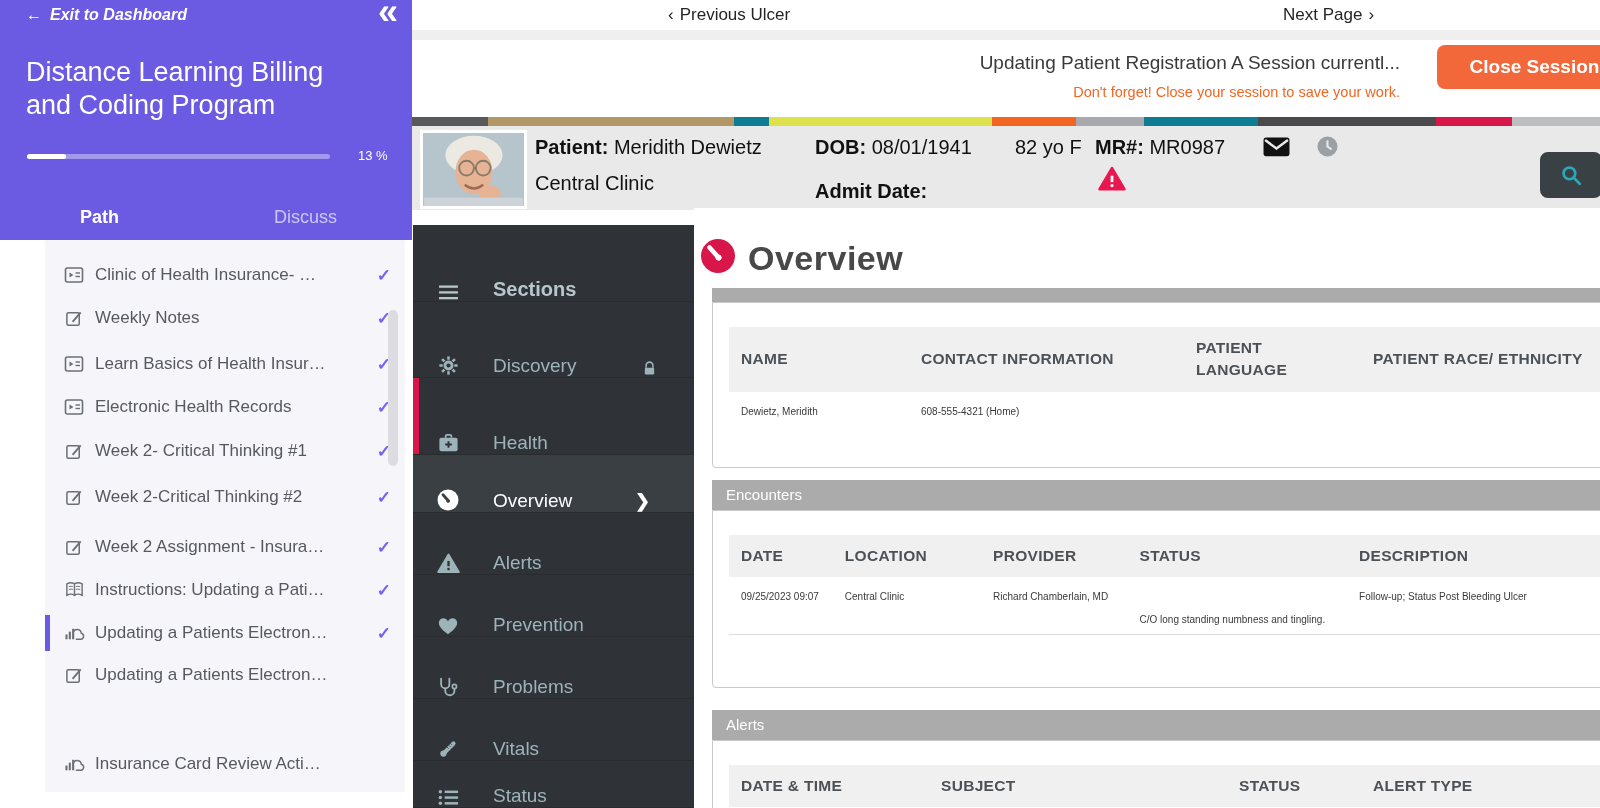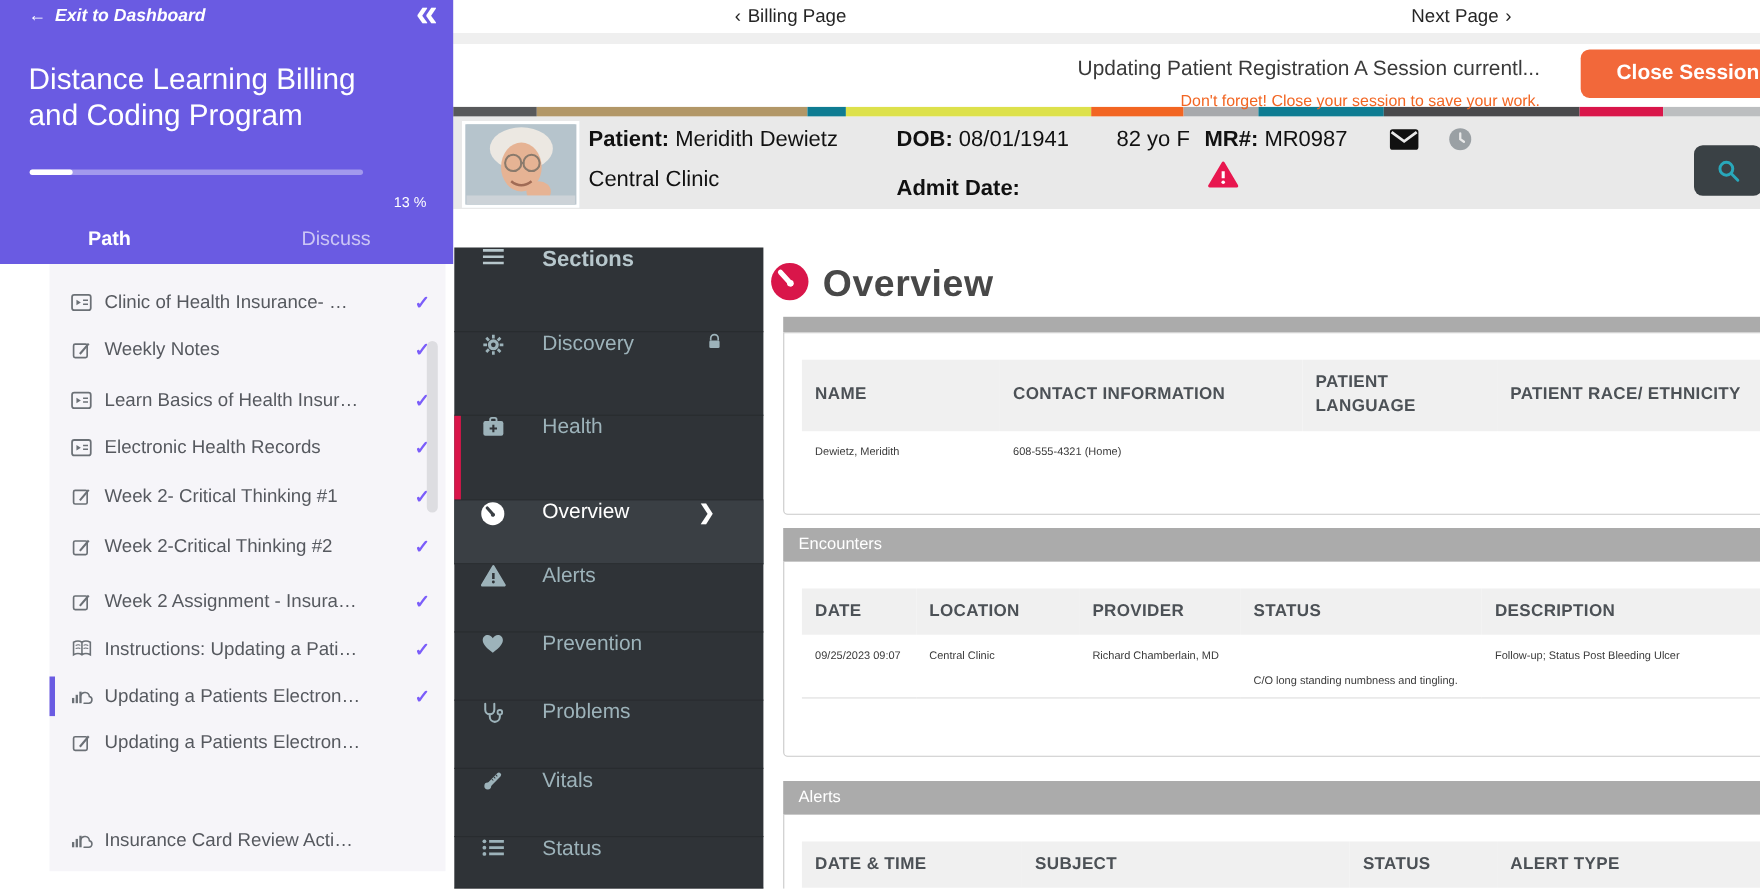--- a/index.html
+++ b/index.html
@@ -6,21 +6,21 @@
   *{box-sizing:border-box;font-family:"Liberation Sans",sans-serif;}
   .stage{position:relative;width:1600px;height:808px;overflow:hidden;background:#fff;}
 
   
   .course-header{position:absolute;left:0;top:0;width:412px;height:240px;background:#6a5be2;z-index:6;color:#fff;}
   .exit-link{position:absolute;left:26px;top:6px;font-size:16px;font-style:italic;font-weight:600;display:flex;gap:8px;align-items:center;cursor:pointer;}
   .collapse-btn{position:absolute;right:14px;top:-6px;font-size:36px;font-weight:bold;cursor:pointer;line-height:36px;}
   .course-title{position:absolute;left:26px;top:56px;width:340px;font-size:27px;line-height:1.22;font-weight:500;}
   .progress-track{position:absolute;left:27px;top:154px;width:303px;height:5px;background:rgba(255,255,255,.38);border-radius:3px;}
   .progress-fill{height:5px;background:#fff;border-radius:3px;}
-  .progress-label{position:absolute;left:358px;top:148px;font-size:13px;margin-top:28px;}
+  .progress-label{position:absolute;left:358px;top:148px;font-size:13px;}
   .tab{position:absolute;top:207px;font-size:18px;cursor:pointer;}
   .tab-path{left:80px;font-weight:bold;color:#fff;}
   .tab-discuss{left:274px;color:rgba(255,255,255,.65);}
 
   
   .course-list-region{position:absolute;left:0;top:240px;width:412px;height:568px;background:#fff;z-index:5;}
   .list-card{position:absolute;left:45px;top:0;width:360px;height:552px;background:#f6f5f9;}
   .notch{position:absolute;left:130px;top:-8px;width:0;height:0;border-left:9px solid transparent;border-right:9px solid transparent;border-bottom:8px solid #f6f5f9;}
   .li{position:absolute;left:0;width:100%;height:42px;display:flex;align-items:center;cursor:pointer;}
   .li .licon{margin-left:18px;display:flex;width:22px;justify-content:center;}
@@ -29,21 +29,21 @@
   .active-bar{position:absolute;left:0;top:375px;width:5px;height:36px;background:#6a5be2;}
   .list-scrollbar{position:absolute;right:7px;top:70px;width:10px;height:156px;background:#dddde1;border-radius:6px;}
 
   
   .top-area{position:absolute;left:412px;top:0;width:1188px;height:208px;}
   .page-nav{position:relative;height:30px;background:#fff;}
   .pn-link{position:absolute;top:5px;font-size:17px;color:#252525;font-weight:500;display:flex;gap:6px;cursor:pointer;}
   .pn-prev{left:256px;}
   .pn-next{left:871px;}
   .divider-band{height:10px;background:#efefef;}
-  .session-bar{position:relative;height:57px;background:#fff;}
+  .session-bar{position:relative;height:77px;background:#fff;}
   .session-msg{position:absolute;right:200px;top:12px;font-size:19px;color:#3a3a3a;font-weight:500;}
   .session-warn{position:absolute;right:200px;top:44px;font-size:14.5px;color:#f26522;font-weight:500;}
   .close-btn{position:absolute;left:1025px;top:5px;width:195px;height:44px;background:#f2683a;color:#fff;border:none;border-radius:8px;font-size:19px;font-weight:bold;cursor:pointer;}
   .stripe{display:flex;height:9px;}
   .stripe span{height:9px;display:block;}
 
   
   .patient-bar{position:relative;height:84px;background:#e9e9e9;color:#111;}
   .photo{position:absolute;left:8px;top:4px;width:107px;height:79px;border:3px solid #fff;background:#b6c4cc;}
   .pb{position:absolute;font-size:20px;white-space:nowrap;}
@@ -55,21 +55,21 @@
   .pb-age{left:603px;top:10px;}
   .pb-mr{left:683px;top:10px;}
   .pb-env{position:absolute;left:851px;top:11px;}
   .pb-clock{position:absolute;left:905px;top:10px;}
   .pb-warn{position:absolute;left:686px;top:40px;}
   .pb-allergy{position:absolute;left:719px;top:44px;font-size:20px;color:#1f6cb5;cursor:pointer;}
   .pb-search{position:absolute;left:1128px;top:26px;width:62px;height:46px;background:#3a4145;border:none;border-radius:8px;display:flex;align-items:center;justify-content:center;cursor:pointer;}
 
   
   .sections-nav{position:absolute;left:413px;top:225px;width:281px;height:583px;background:#2f3337;z-index:4;display:flex;flex-direction:column;}
-  .sn-row{position:relative;display:flex;align-items:flex-start;color:#9db3ba;border-bottom:1px solid #282c2f;cursor:pointer;flex:0 0 auto;}
+  .sn-row{position:relative;display:flex;align-items:flex-end;color:#9db3ba;border-bottom:1px solid #282c2f;cursor:pointer;flex:0 0 auto;}
   .sn-header{height:77px;color:#b7c7cc;cursor:default;}
   .sn-header .sn-label{font-weight:bold;font-size:20px;}
   .sn-icon{margin-left:22px;width:26px;display:flex;justify-content:center;color:#9db3ba;}
   .sn-header .sn-icon{color:#b7c7cc;}
   .sn-label{margin-left:32px;font-size:19px;}
   .sn-lock{position:absolute;right:36px;color:#9db3ba;display:flex;}
   .sn-chev{position:absolute;right:44px;color:#fff;font-size:18px;font-weight:bold;}
   .row-discovery{height:76px;}
   .row-health{height:77px;}
   .row-health::before{content:"";position:absolute;left:0;top:0;width:6px;height:100%;background:#d9164a;}
@@ -244,21 +244,21 @@
       </div>
 
       <div class="list-scrollbar"></div>
     </div>
   </div>
 
   <div class="top-area">
     <div class="page-nav">
       <div class="pn-link pn-prev">
         <span>‹</span>
-        <span>Billing Page</span>
+        <span>Previous Ulcer</span>
       </div>
       <div class="pn-link pn-next">
         <span>Next Page</span>
         <span>›</span>
       </div>
     </div>
     <div class="divider-band"></div>
     <div class="session-bar">
       <div class="session-msg">Updating Patient Registration A Session currentl...</div>
       <div class="session-warn">Don't forget! Close your session to save your work.</div>

